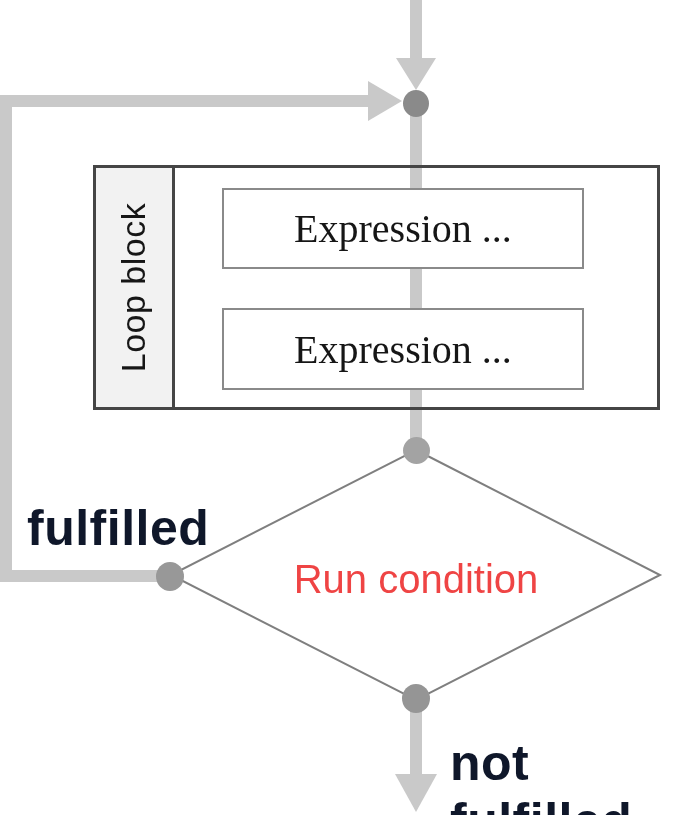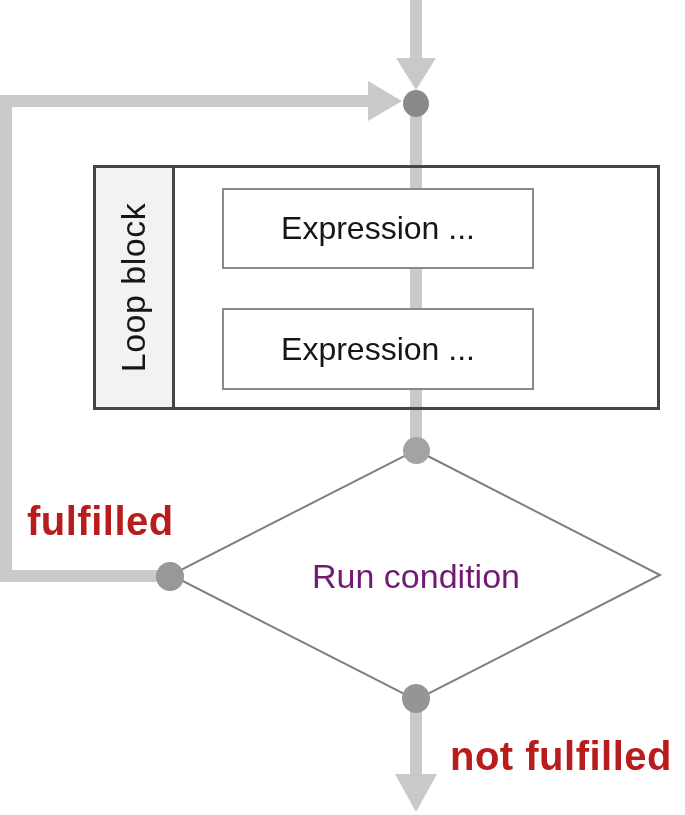--- a/index.html
+++ b/index.html
@@ -77,54 +77,55 @@
   .loop-sidebar .vtext {
     transform: rotate(-90deg);
     white-space: nowrap;
     font-size: 34px;
     color: #161616;
     letter-spacing: 0.5px;
   }
   .expr-box {
     position: absolute;
     left: 126px;
-    width: 312px;
+    width: 362px;
     border: 2px solid #8a8a8a;
     box-sizing: border-box;
     background: #ffffff;
     display: flex;
     align-items: center;
     justify-content: center;
-    font-size: 32px;
+    font-size: 40px;
     color: #161616;
     z-index: 3;
+    font-family: Liberation Serif, serif;
   }
   .expr-1 { top: 20px;  height: 81px; }
   .expr-2 { top: 140px; height: 82px; }
 
   .diamond-svg {
     position: absolute;
     left: 0; top: 0;
     z-index: 2;
     pointer-events: none;
   }
   .condition-label {
     position: absolute;
     left: 266px; top: 557px;
     width: 300px;
     text-align: center;
-    font-size: 34px;
-    color: #701a75;
+    font-size: 40px;
+    color: #ef4444;
     z-index: 4;
   }
   .branch-label {
     position: absolute;
-    font-size: 40px;
+    font-size: 50px;
     font-weight: bold;
-    color: #b91c1c;
+    color: #0f172a;
     z-index: 4;
     letter-spacing: 0.5px;
   }
   .lbl-fulfilled { left: 27px; top: 499px; }
   .lbl-notfulfilled { left: 450px; top: 713px; margin-top: 21px; }
 </style>
 </head>
 <body>
 
 <div class="canvas">

